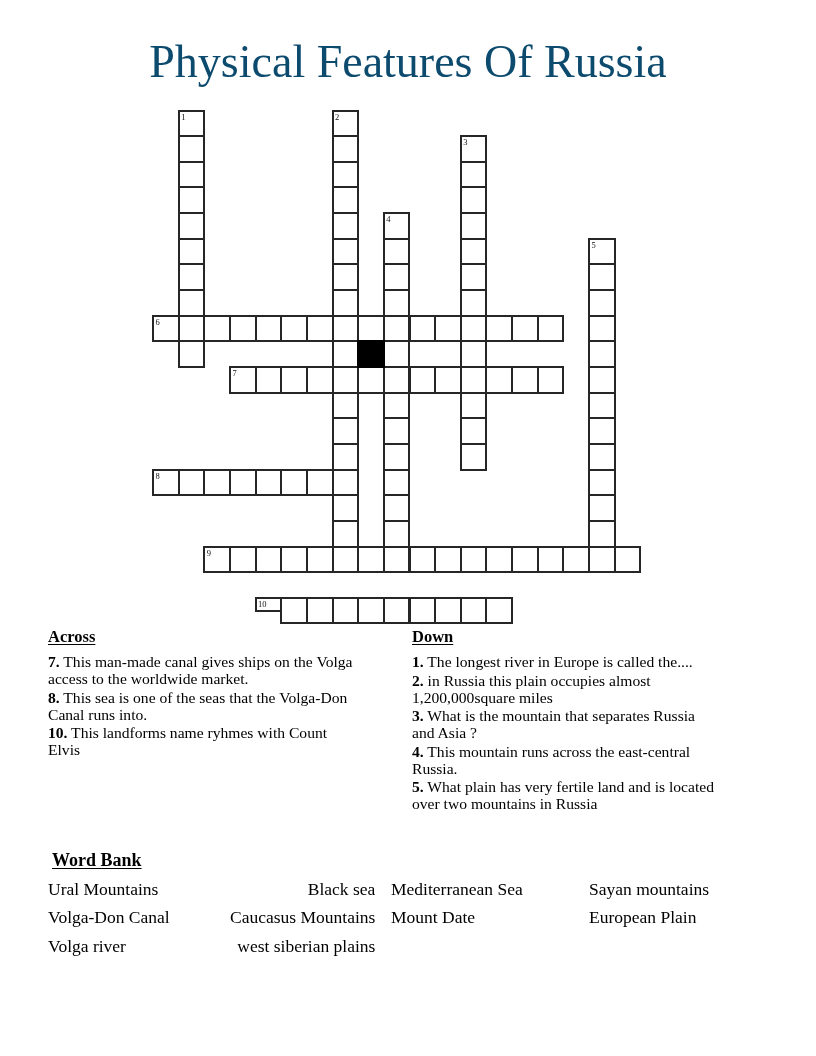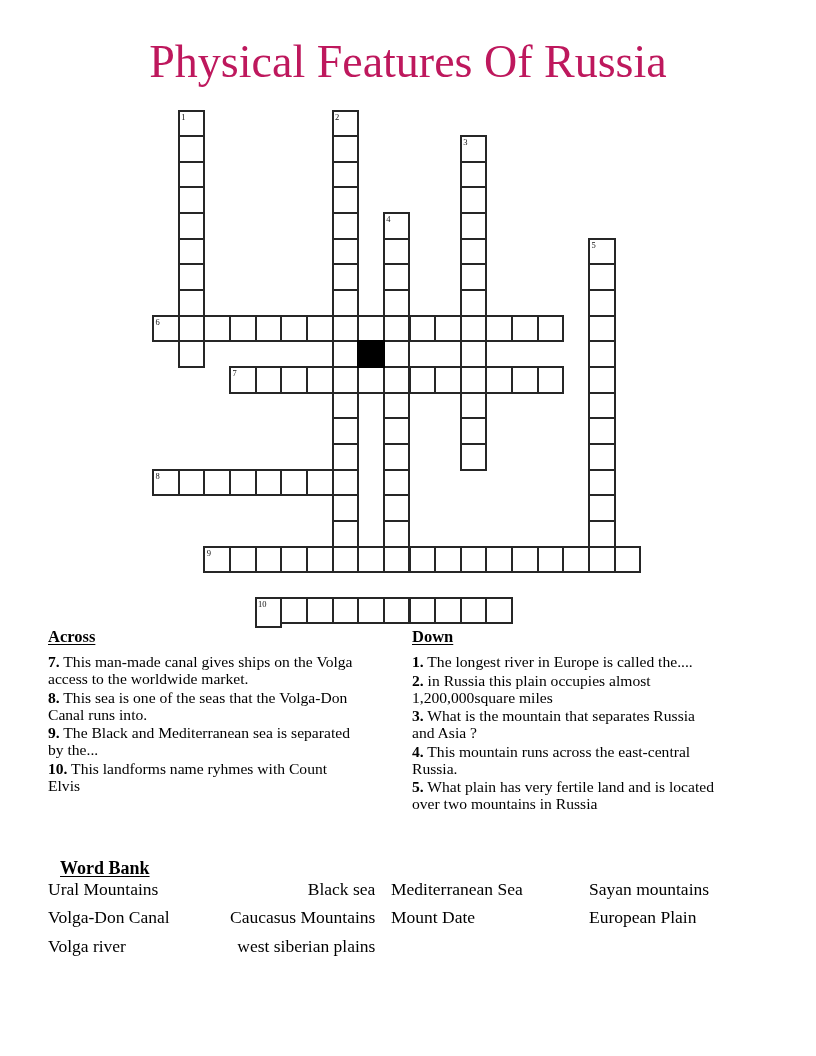--- a/index.html
+++ b/index.html
@@ -10,42 +10,42 @@
 
   
   .topline { position:absolute; left:0; top:0; width:816px; height:26px;
     font-family:"Liberation Sans", sans-serif; font-size:15.5px; color:#111; }
   .topline .lbl { position:absolute; top:2px; white-space:nowrap; }
   .topline .blank { position:absolute; top:6px; height:16px; border-bottom:1.6px solid #3a3a3a; }
 
   
   h1.title { position:absolute; left:0; top:34px; width:816px; margin:0;
     text-align:center; font-size:46px; line-height:56px; font-weight:400;
-    font-family:"Liberation Serif", serif; color:#be185d; }
+    font-family:"Liberation Serif", serif; color:#0c4a6e; }
 
   
   #grid { position:absolute; left:0; top:0; width:816px; height:660px; }
   .cell { position:absolute; box-sizing:border-box; background:#fff;
     border:2px solid #262626; }
   .cell.black { background:#000; border-color:#000; }
   .cellnum { position:absolute; top:0px; left:1.5px; font-size:8.5px; line-height:10px;
     font-family:"Liberation Serif", serif; color:#111; }
 
   
   .clue-col { position:absolute; }
   #across-col { left:48px;  top:629px; width:360px; }
   #down-col   { left:412px; top:629px; width:372px; }
   .clue-head { margin:0 0 8px 0; font-size:16.5px; line-height:16px; font-weight:bold;
     text-decoration:underline; text-underline-offset:2px; }
   .clue { font-size:15.6px; line-height:17px; margin:0 0 1.5px 0; white-space:nowrap; }
   .clue b { font-weight:bold; }
 
   
   #wordbank { position:absolute; left:48px; top:846px; width:740px; }
-  .wb-head { margin:12px; font-size:18px; line-height:20px; font-weight:bold;
+  .wb-head { margin:4px; font-size:18px; line-height:20px; font-weight:bold;
     text-decoration:underline; text-underline-offset:2px; }
   #wb-cols { position:absolute; left:0; top:29px; width:740px; }
   .wb-col { position:absolute; top:0; }
   .wb-col-0 { left:0; }  .wb-col-1 { left:182px;text-align:right; }
   .wb-col-2 { left:343px; } .wb-col-3 { left:541px; }
   .wb-item { font-size:17.5px; line-height:28.3px; white-space:nowrap; }
 </style>
 </head>
 <body>
 
@@ -177,41 +177,40 @@
       <div class="cell" style="left: 305.9px; top: 545.55px; width: 27.65px; height: 27.65px;"></div>
       <div class="cell" style="left: 357.2px; top: 545.55px; width: 27.65px; height: 27.65px;"></div>
       <div class="cell" style="left: 408.5px; top: 545.55px; width: 27.65px; height: 27.65px;"></div>
       <div class="cell" style="left: 434.15px; top: 545.55px; width: 27.65px; height: 27.65px;"></div>
       <div class="cell" style="left: 459.8px; top: 545.55px; width: 27.65px; height: 27.65px;"></div>
       <div class="cell" style="left: 485.45px; top: 545.55px; width: 27.65px; height: 27.65px;"></div>
       <div class="cell" style="left: 511.1px; top: 545.55px; width: 27.65px; height: 27.65px;"></div>
       <div class="cell" style="left: 536.75px; top: 545.55px; width: 27.65px; height: 27.65px;"></div>
       <div class="cell" style="left: 562.4px; top: 545.55px; width: 27.65px; height: 27.65px;"></div>
       <div class="cell" style="left: 613.7px; top: 545.55px; width: 27.65px; height: 27.65px;"></div>
-      <div class="cell" style="left: 254.6px; top: 596.85px; width: 27.65px; height: 31px;">
+      <div class="cell" style="left: 254.6px; top: 596.85px; width: 27.65px; height: 15px;">
         <span class="cellnum">10</span>
       </div>
       <div class="cell" style="left: 280.25px; top: 596.85px; width: 27.65px; height: 27.65px;"></div>
       <div class="cell" style="left: 305.9px; top: 596.85px; width: 27.65px; height: 27.65px;"></div>
       <div class="cell" style="left: 331.55px; top: 596.85px; width: 27.65px; height: 27.65px;"></div>
       <div class="cell" style="left: 357.2px; top: 596.85px; width: 27.65px; height: 27.65px;"></div>
       <div class="cell" style="left: 382.85px; top: 596.85px; width: 27.65px; height: 27.65px;"></div>
       <div class="cell" style="left: 408.5px; top: 596.85px; width: 27.65px; height: 27.65px;"></div>
       <div class="cell" style="left: 434.15px; top: 596.85px; width: 27.65px; height: 27.65px;"></div>
       <div class="cell" style="left: 459.8px; top: 596.85px; width: 27.65px; height: 27.65px;"></div>
       <div class="cell" style="left: 485.45px; top: 596.85px; width: 27.65px; height: 27.65px;"></div>
       <div class="cell black" style="left: 357.2px; top: 340.35px; width: 27.65px; height: 27.65px;"></div>
     </div>
 
   <section class="clue-col" id="across-col">
     <h2 class="clue-head">Across</h2>
     <div id="across-list">
         <div class="clue"><b>7.</b> This man-made canal gives ships on the Volga<br>access to the worldwide market.</div>
         <div class="clue"><b>8.</b> This sea is one of the seas that the Volga-Don<br>Canal runs into.</div>
-        <div class="clue"><b>9.</b> The Black and Mediterranean sea is separated<br>by the...</div>
         <div class="clue"><b>10.</b> This landforms name ryhmes with Count<br>Elvis</div>
       </div>
   </section>
 
   <section class="clue-col" id="down-col">
     <h2 class="clue-head">Down</h2>
     <div id="down-list">
         <div class="clue"><b>1.</b> The longest river in Europe is called the....</div>
         <div class="clue"><b>2.</b> in Russia this plain occupies almost<br>1,200,000square miles</div>
         <div class="clue"><b>3.</b> What is the mountain that separates Russia<br>and Asia ?</div>

